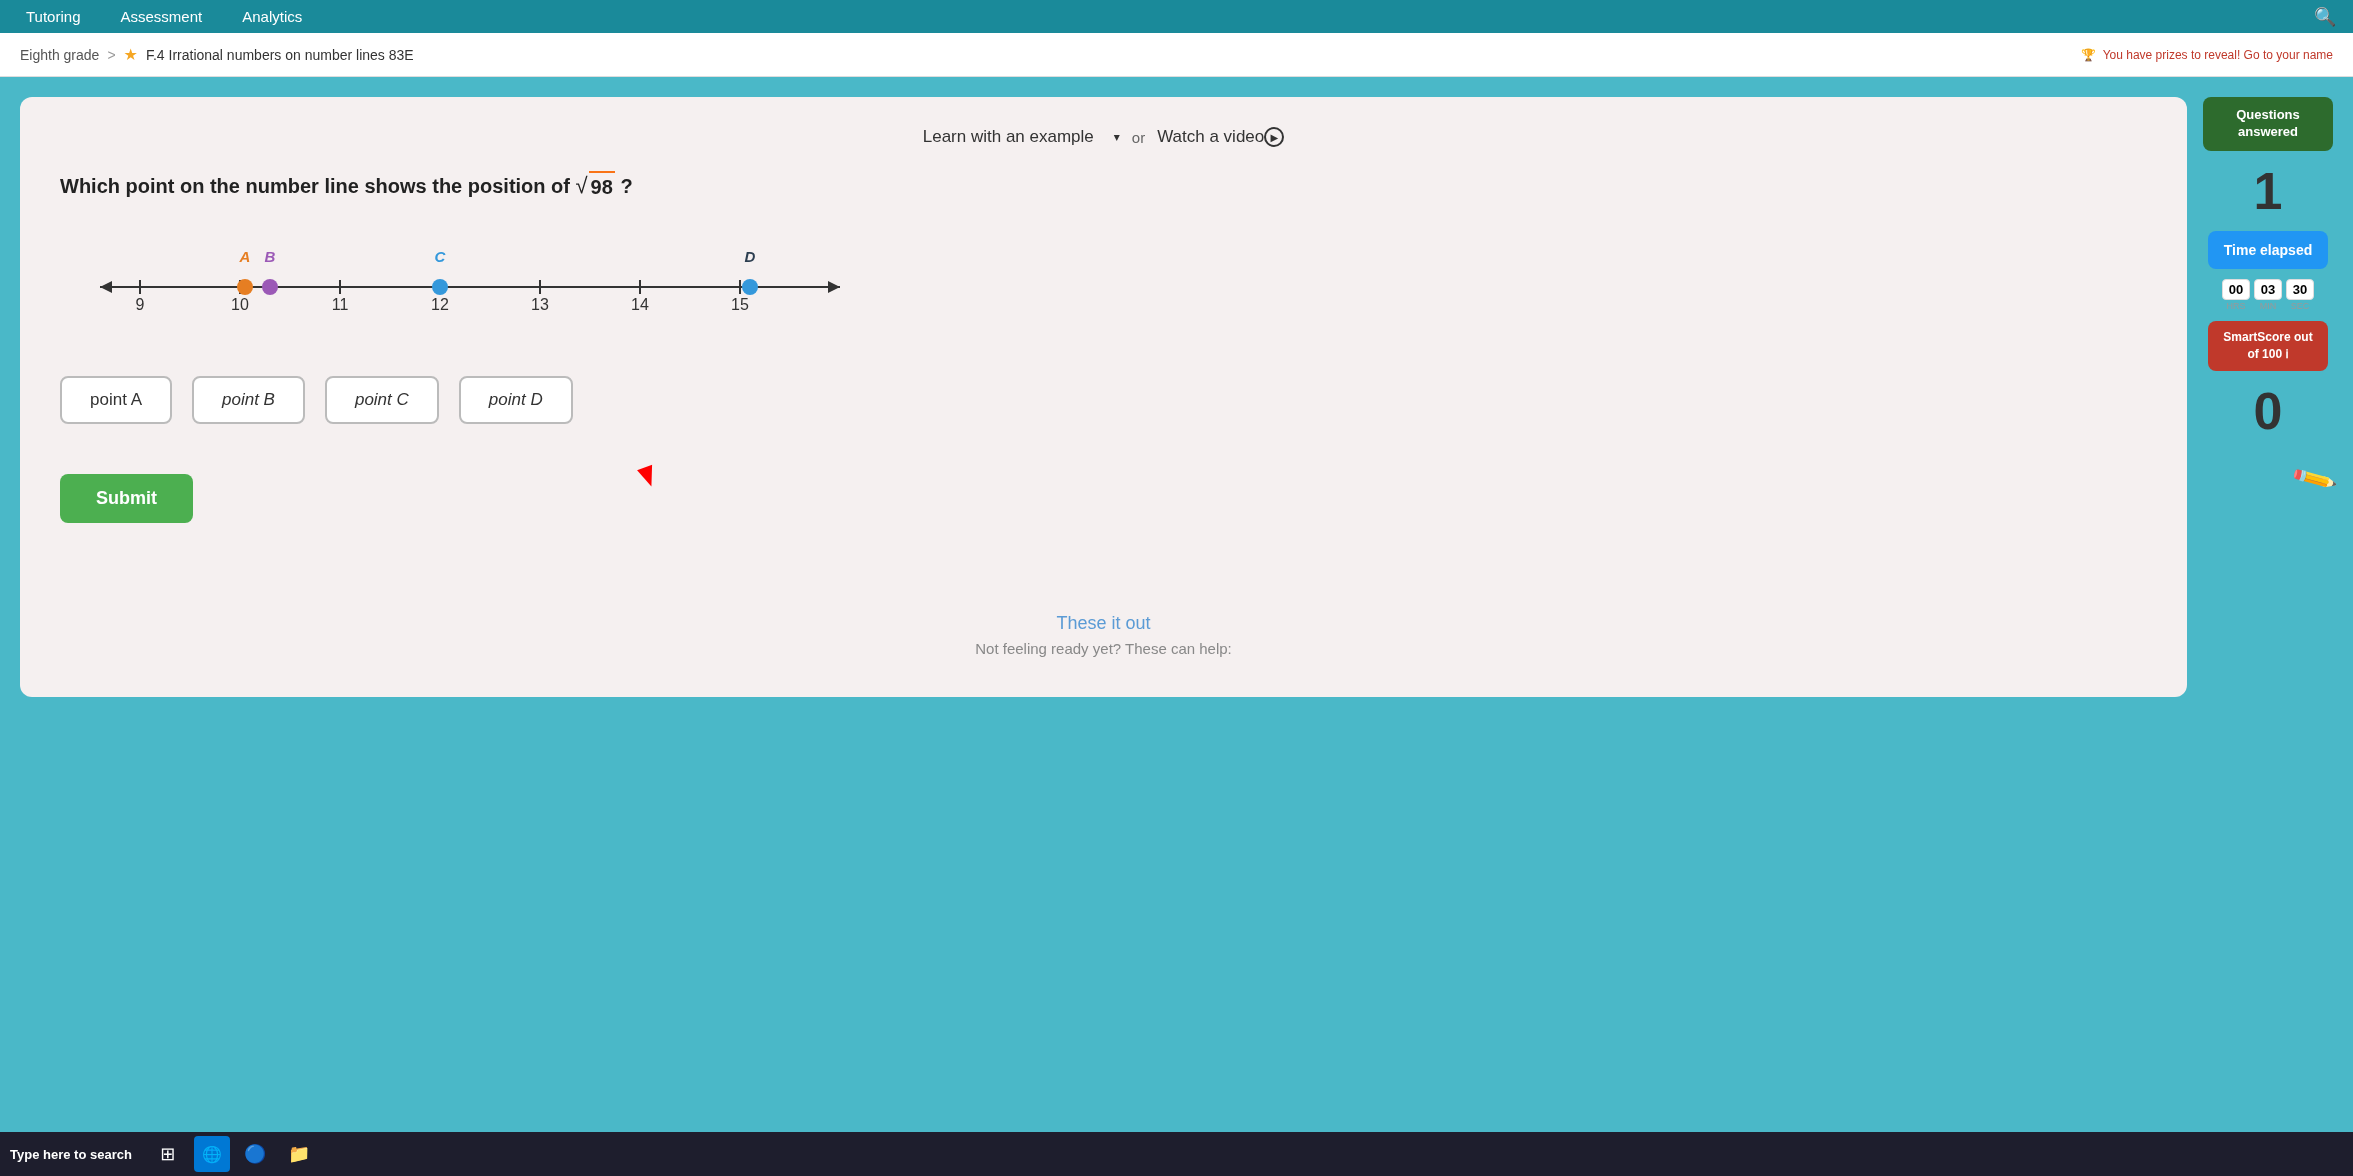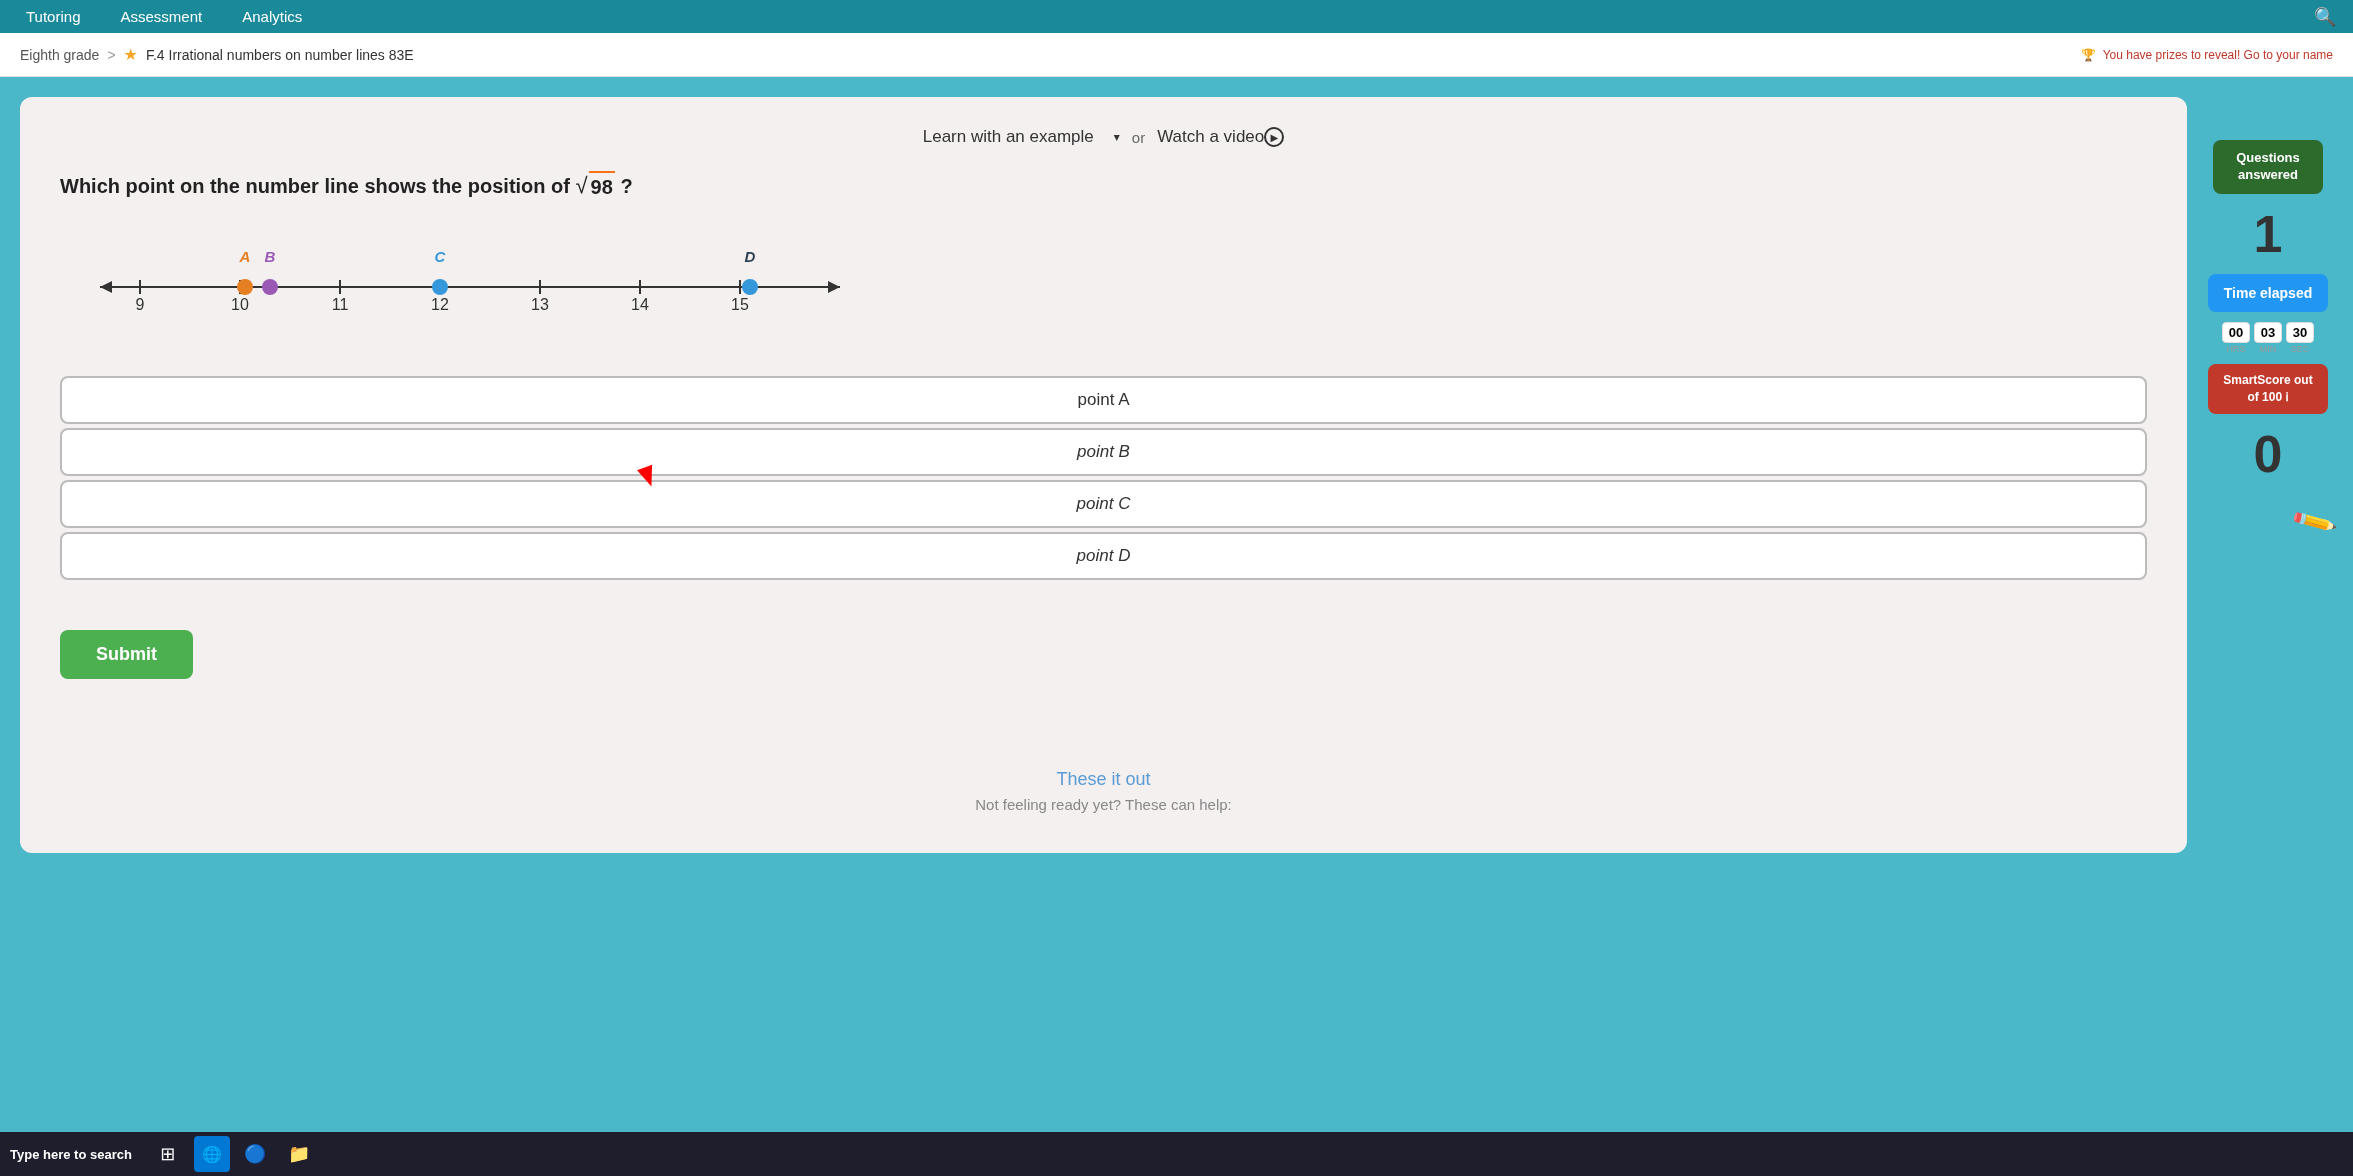--- a/index.html
+++ b/index.html
@@ -130,24 +130,23 @@
       position: relative;
     }
     .number-line-svg {
       width: 780px;
       height: 100px;
     }
 
     
     .answer-choices {
       display: flex;
-      gap: 4px;
+      gap: 20px;
       margin-bottom: 50px;
       flex-wrap: wrap;
-      flex-direction: column;
     }
     .choice-btn {
       border: 2px solid #bbb;
       background: white;
       border-radius: 8px;
       padding: 12px 28px;
       font-size: 17px;
       cursor: pointer;
       color: #333;
       font-family: Arial, sans-serif;
@@ -192,23 +191,22 @@
     }
 
     .questions-answered-btn {
       background: #2d6b2d;
       color: white;
       border-radius: 8px;
       padding: 10px 14px;
       text-align: center;
       font-size: 13px;
       font-weight: bold;
-      width: 110px;
+      width: 130px;
       line-height: 1.3;
-      margin-top: 43px;
     }
 
     .score-number {
       font-size: 52px;
       font-weight: bold;
       color: #333;
       text-align: center;
     }
 
     .time-elapsed-btn {

